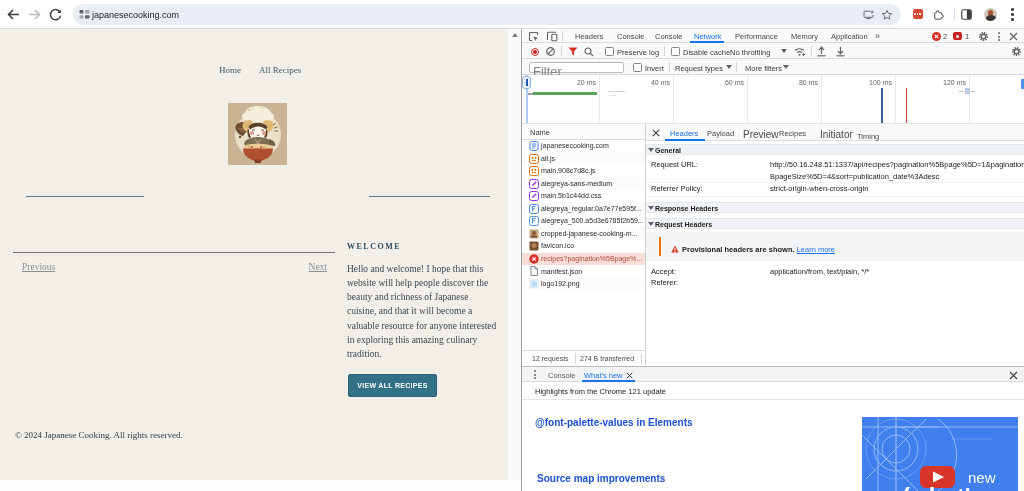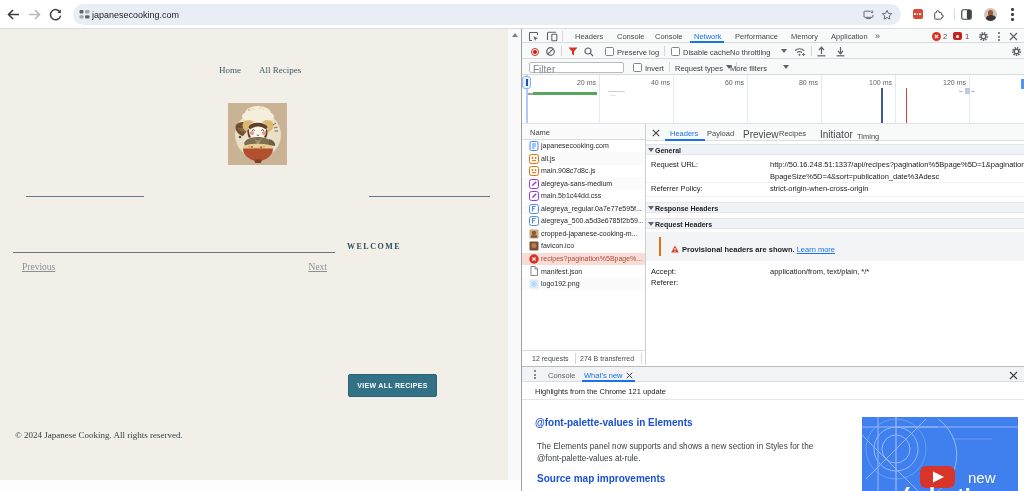--- a/index.html
+++ b/index.html
@@ -128,20 +128,21 @@
   </svg>
 
   <div class="abs" style="left:26px;top:166.5px;width:118px;height:1px;background:#657c88"></div>
   <div class="abs" style="left:369px;top:166.5px;width:121px;height:1px;background:#657c88"></div>
 
   <div class="abs" style="left:13px;top:223px;width:322px;height:1px;background:#70747a"></div>
   <div class="abs" style="left:22px;top:233px;font-size:9.5px;color:#8d9197;text-decoration:underline">Previous</div>
   <div class="abs" style="left:293px;top:233px;width:34px;text-align:right;font-size:9.5px;color:#8d9197;text-decoration:underline">Next</div>
 
   <div class="abs" style="left:347px;top:212.5px;font-size:8px;font-weight:700;letter-spacing:1.5px;color:#2e4d61">WELCOME</div>
+  <div class="abs" style="left:347px;top:232.5px;font-size:9.5px;line-height:14.3px;color:#3b4852;white-space:nowrap">Hello and welcome! I hope that this<br>website will help people discover the<br>beauty and richness of Japanese<br>cuisine, and that it will become a<br>valuable resource for anyone interested<br>in exploring this amazing culinary<br>tradition.</div>
   <div class="abs" style="left:348px;top:345px;width:89px;height:23px;background:#337186;border-radius:2px;border:1px solid #2c6376"></div>
   <div class="abs" style="left:348px;top:352.5px;width:89px;text-align:center;font-size:7px;font-weight:700;letter-spacing:0.3px;color:#fff;font-family:'Liberation Sans',sans-serif">VIEW ALL RECIPES</div>
 
   <div class="abs" style="left:15px;top:400.5px;font-size:9px;color:#33404a">© 2024 Japanese Cooking. All rights reserved.</div>
 </div>
 <div id="scrollbar">
   <div class="abs" style="left:4px;top:4px;width:0;height:0;border-left:3px solid transparent;border-right:3px solid transparent;border-bottom:4px solid #7b7f83"></div>
 </div>
 <div id="sitewhite"></div>
 <div id="dtborder"></div>
@@ -222,28 +223,28 @@
       <path d="M5.5 1v6.5M3 5L5.5 7.8L8 5" stroke="#5f6368" stroke-width="1.2" fill="none"></path>
       <path d="M1.5 9.8h8" stroke="#5f6368" stroke-width="1.2"></path>
     </svg>
   <svg class="abs" style="left:489px;top:16.5px" width="11" height="11" viewBox="0 0 12 12">
       <circle cx="6" cy="6" r="4" fill="none" stroke="#5f6368" stroke-width="1.9" stroke-dasharray="1.45 1.25"></circle>
       <circle cx="6" cy="6" r="2.5" fill="none" stroke="#5f6368" stroke-width="1.5"></circle>
     </svg>
 
   <div class="dtbar" style="top:30px;height:16px"></div>
   <div class="abs" style="left:7px;top:32.5px;width:95px;height:11px;background:#fff;border:1px solid #b8bbbe;border-radius:2px"></div>
-  <div class="abs" style="left:11px;top:34.5px;font-size:10px;color:#80868b">Filter</div>
+  <div class="abs" style="left:11px;top:34.5px;font-size:13px;color:#80868b">Filter</div>
   <div class="cb" style="left:111px;top:33.5px"></div>
   <div class="lbl" style="left:123px;top:34.5px">Invert</div>
   <div class="vsep" style="left:147px;top:33px;height:10px"></div>
   <div class="lbl" style="left:153px;top:34.5px">Request types</div>
   <div class="caret" style="left:204px;top:36px"></div>
   <div class="vsep" style="left:214px;top:33px;height:10px"></div>
-  <div class="lbl" style="left:208px;top:34.5px">More filters</div>
+  <div class="lbl" style="left:223px;top:34.5px">More filters</div>
   <div class="caret" style="left:261px;top:36px"></div>
 
   <div class="abs" id="overview" style="left:0;top:46px;width:502px;height:49px;background:#fff;border-bottom:1px solid #dfe3e8">
     <div class="abs" style="left:77px;top:0;width:1px;height:48px;background:#e4eaf2"></div>
     <div class="abs" style="left:151px;top:0;width:1px;height:48px;background:#e4eaf2"></div>
     <div class="abs" style="left:225px;top:0;width:1px;height:48px;background:#e4eaf2"></div>
     <div class="abs" style="left:299px;top:0;width:1px;height:48px;background:#e4eaf2"></div>
     <div class="abs" style="left:373px;top:0;width:1px;height:48px;background:#e4eaf2"></div>
     <div class="abs" style="left:447px;top:0;width:1px;height:48px;background:#e4eaf2"></div>
     <div class="abs" style="left:43px;top:4px;width:31px;text-align:right;font-size:7px;color:#5f6368">20 ms</div>
@@ -422,21 +423,20 @@
     <svg class="abs" style="left:104px;top:4.5px" width="7" height="7" viewBox="0 0 7 7">
         <path d="M0.8 0.8l5.4 5.4M6.2 0.8L0.8 6.2" stroke="#3c4043" stroke-width="1"></path>
       </svg>
     <div class="abs" style="left:60px;top:13px;width:53px;height:2px;background:#1a73e8"></div>
     <svg class="abs" style="left:487px;top:3.5px" width="9" height="9" viewBox="0 0 9 9">
         <path d="M1 1l7 7M8 1L1 8" stroke="#3c4043" stroke-width="1.1"></path>
       </svg>
     <div class="abs" style="left:0;top:16px;width:502px;height:17px;background:#fff;border-bottom:1px solid #e3e5e8"></div>
     <div class="abs" style="left:13px;top:19.5px;font-size:7.5px;color:#202124">Highlights from the Chrome 121 update</div>
     <div class="abs" style="left:13px;top:50px;font-size:10px;font-weight:700;color:#1b50d0">@font-palette-values in Elements</div>
-    <div class="abs" style="left:15px;top:74px;font-size:8.2px;line-height:12.4px;color:#3c4043;white-space:nowrap">The Elements panel now supports and shows a new section in Styles for the<br>@font-palette-values at-rule.</div>
     <div class="abs" style="left:15px;top:106px;font-size:10px;font-weight:700;color:#1b50d0">Source map improvements</div>
     <div class="abs" style="left:340px;top:50px;width:156px;height:75px;overflow:hidden">
       <svg width="156" height="88" viewBox="0 0 156 88">
         <rect width="156" height="88" fill="#4080ee"></rect>
         <g stroke="#a8c5f8" stroke-width="1" fill="none" opacity="0.8">
           <line x1="16" y1="0" x2="16" y2="88"></line>
             <line x1="34" y1="0" x2="34" y2="88"></line>
           <line x1="0" y1="10" x2="156" y2="10"></line>
             <line x1="90" y1="22" x2="130" y2="22" opacity="0.5"></line>
           <circle cx="34" cy="32" r="22"></circle>

